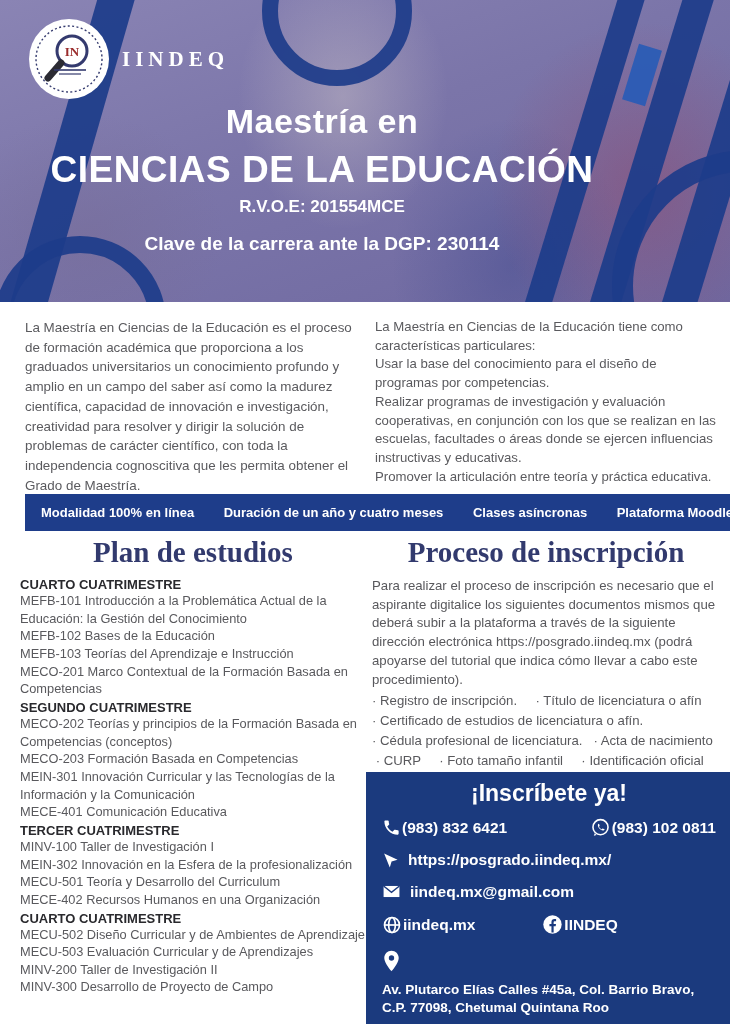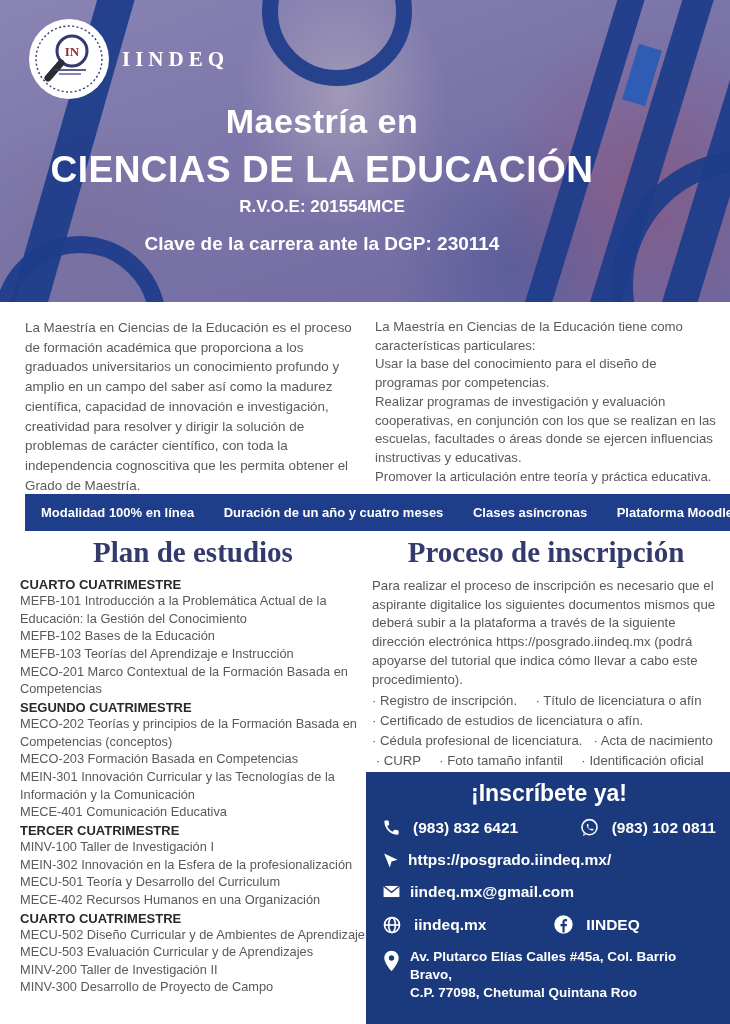--- a/index.html
+++ b/index.html
@@ -56,23 +56,23 @@
   .insc-reqs{font-size:13.2px;color:#58585c;line-height:1.5;white-space:pre-wrap;
       margin-top:2px;}
   
   .contact{position:absolute;left:366px;top:772px;width:364px;height:252px;
       background:#1b3a7e;color:#fff;box-sizing:border-box;padding:8px 14px 0 16px;}
   .contact-title{text-align:center;font-size:23px;font-weight:700;margin-bottom:10px;}
   .c-row{display:flex;align-items:center;gap:9px;margin-bottom:13px;
       font-size:15.5px;font-weight:700;}
   .c-row svg{flex:0 0 auto;}
   .c-pair{display:flex;align-items:center;width:100%;}
-  .c-pair .half{display:flex;align-items:center;gap:12px;text-align:center;}
+  .c-pair .half{display:flex;align-items:center;gap:1px;text-align:center;}
   .c-pair .half+.half{margin-left:auto;}
-  .addr{align-items:flex-start;font-size:13.5px;line-height:1.35;margin-bottom:0;}
+  .addr{align-items:flex-start;font-size:13.5px;line-height:1.35;margin-bottom:0;flex-direction:column;}
   .addr svg{margin-top:2px;}
   
   .logo-svg{display:block;}
 </style>
 </head>
 <body>
 
 <div class="page">
 
   <div class="hero">

